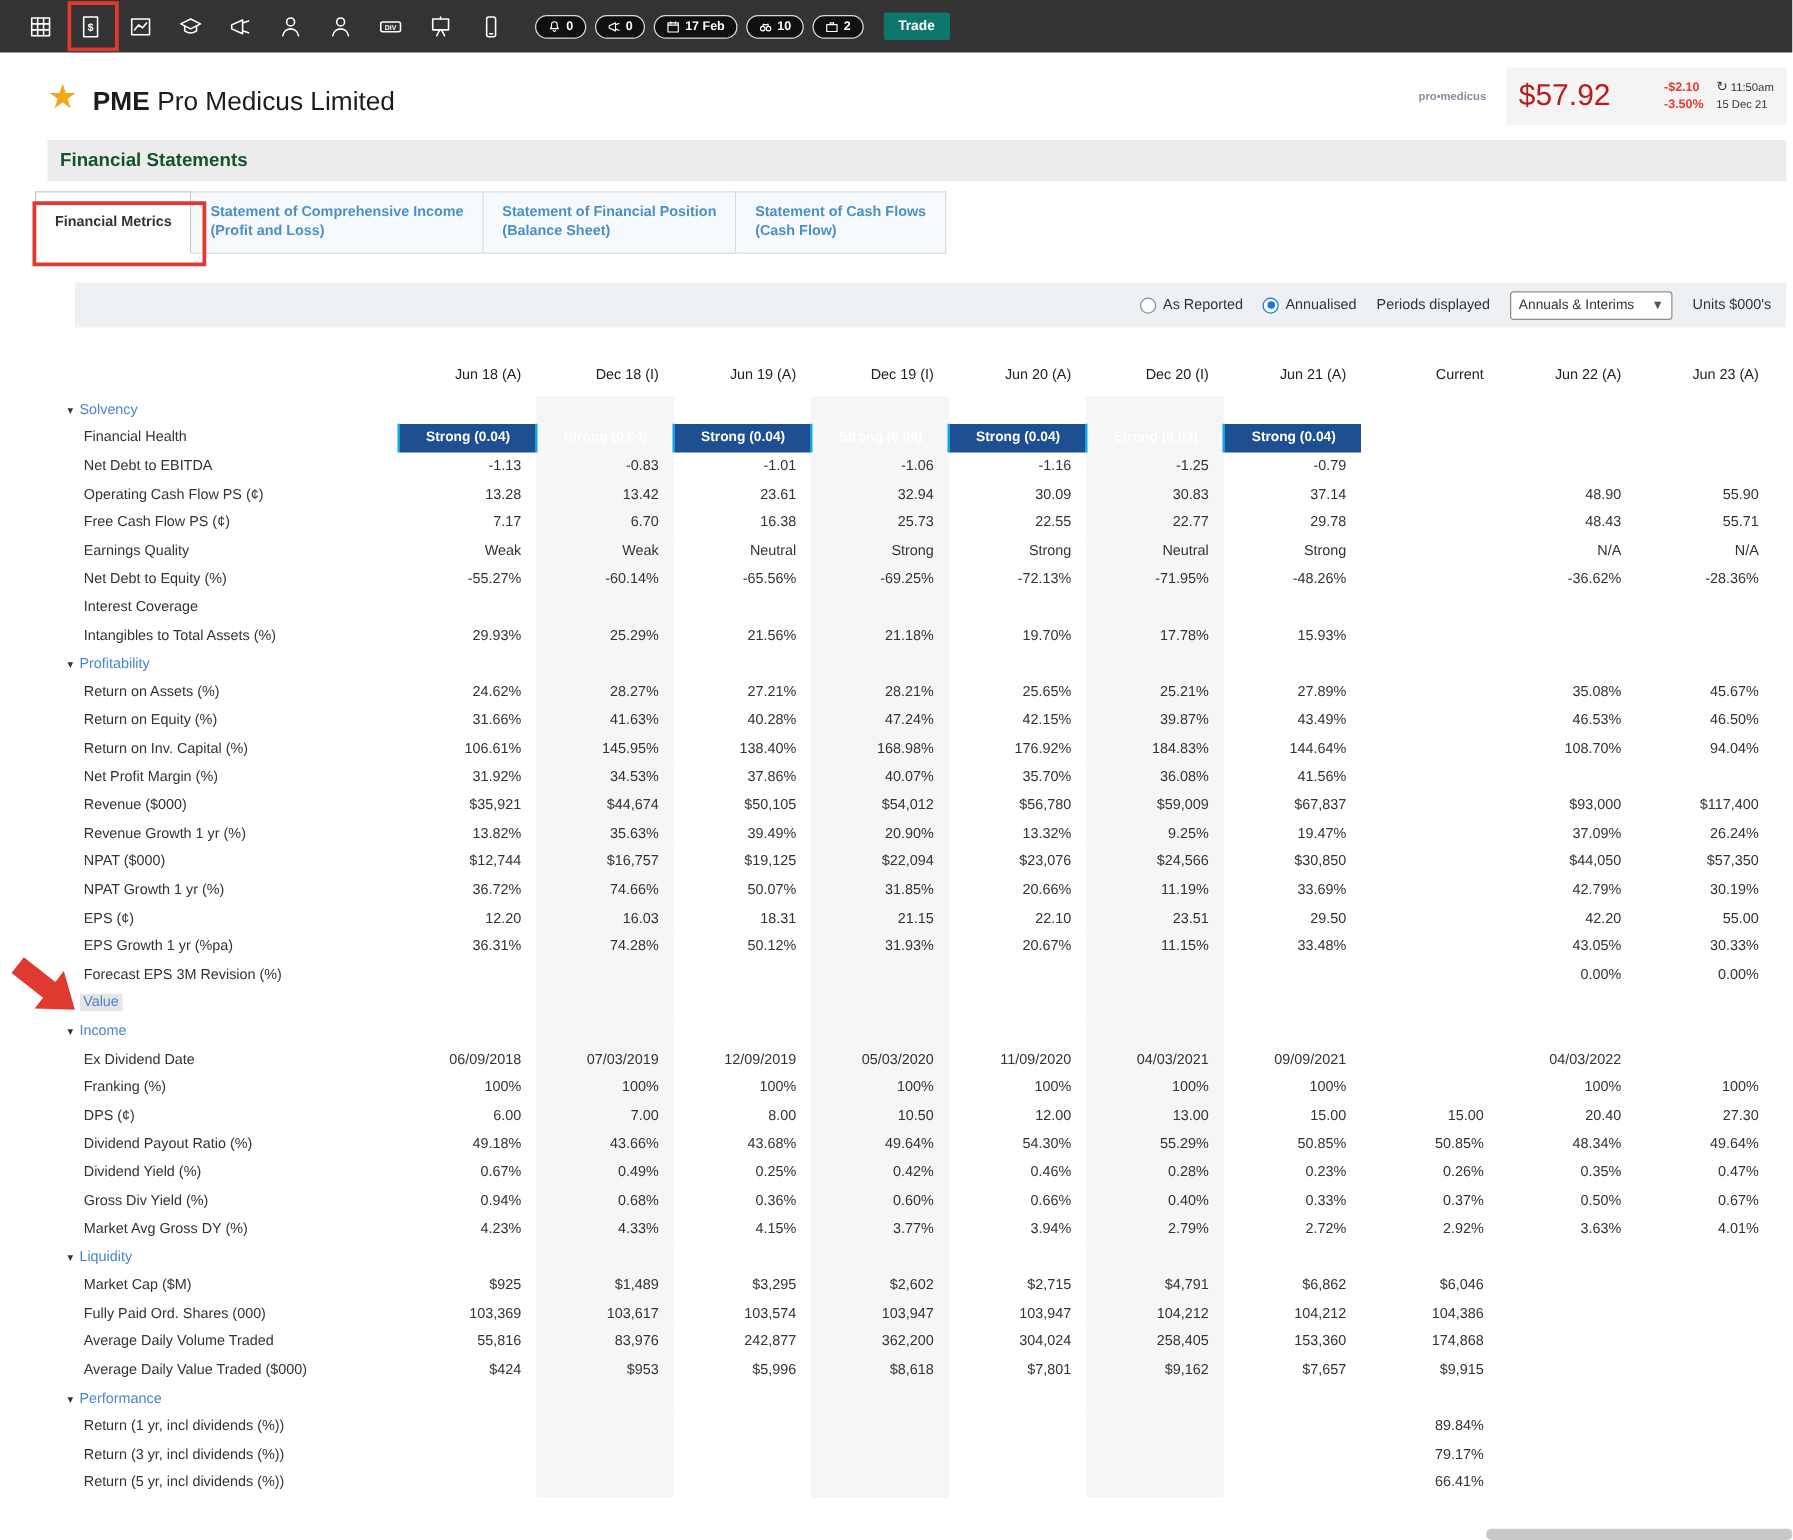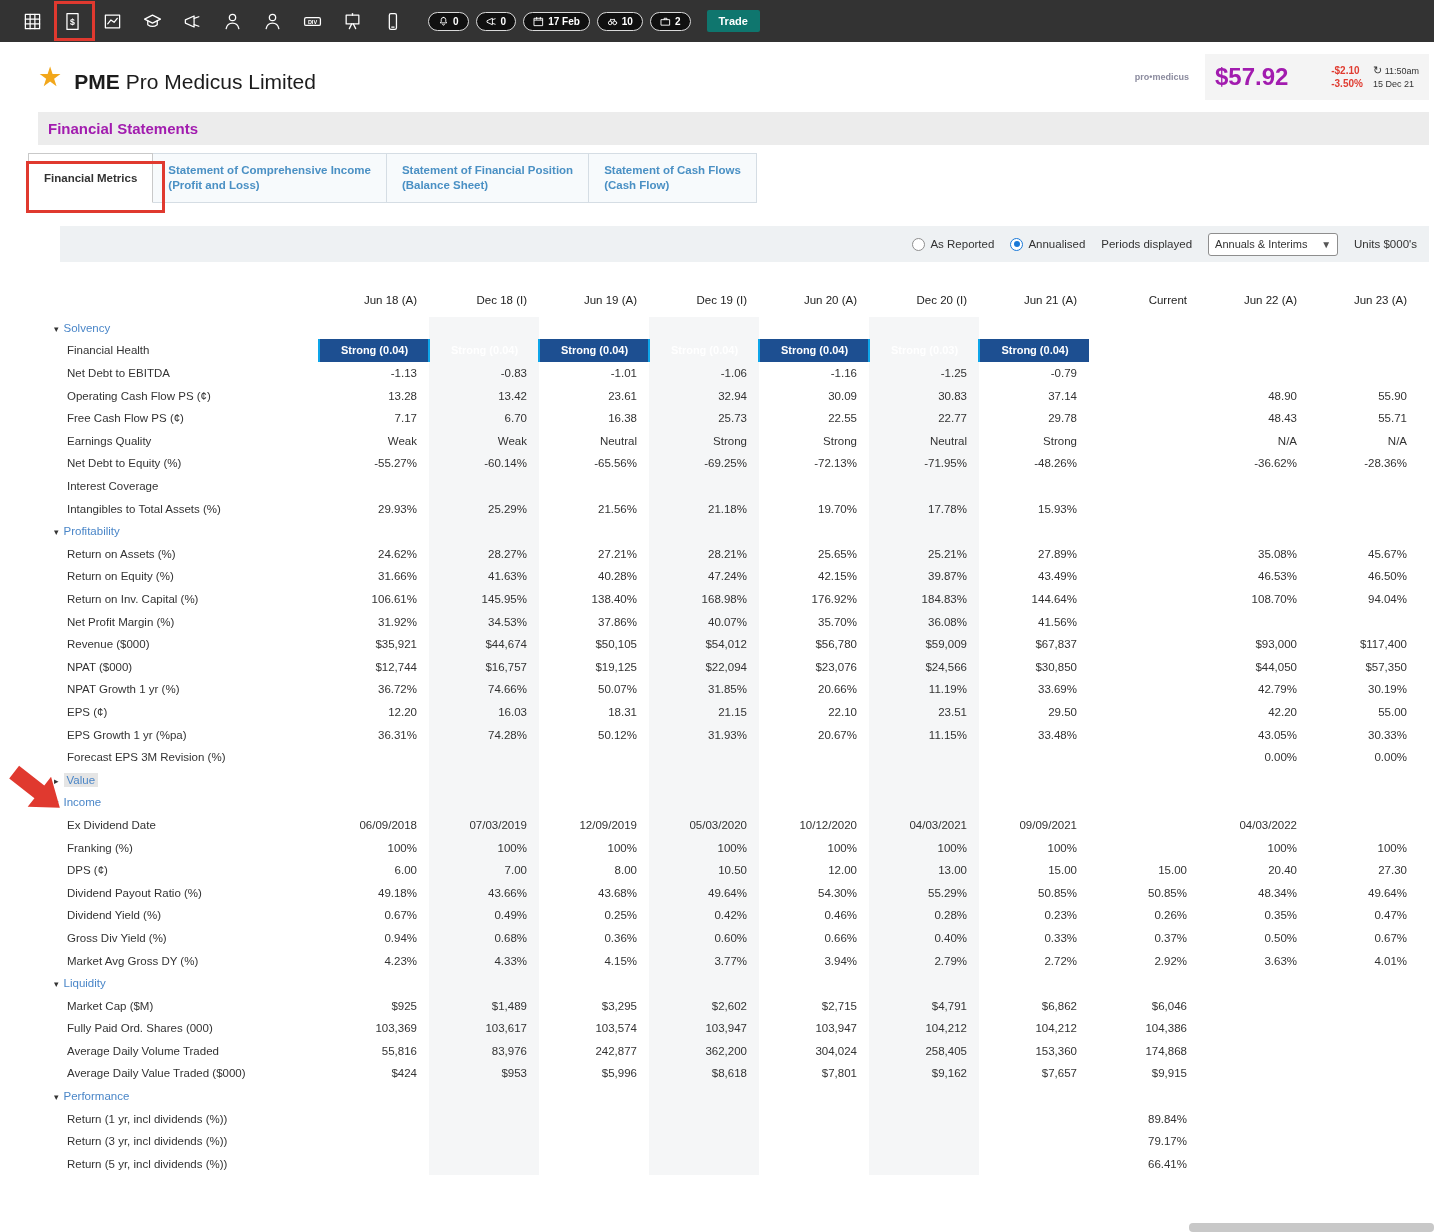--- a/index.html
+++ b/index.html
@@ -15,27 +15,27 @@
   .trade-btn{margin-left:16px;background:#0f766e;color:#fff;font-size:11px;font-weight:bold;padding:5px 12px;border-radius:2px;cursor:pointer;}
 
   
   .header-row{display:flex;align-items:center;padding:0 5px 0 38px;height:70px;}
   .star{color:#f2a71b;font-size:27px;margin-right:12px;cursor:pointer;}
   .page-heading{font-size:21px;color:#1c1c1c;margin-top:10px;}
   .ticker{font-weight:bold;margin-right:6px;}
   .header-right{margin-left:auto;display:flex;align-items:center;gap:16px;}
   .brand{font-size:9px;color:#8b8b9e;font-weight:bold;}
   .price-box{width:224px;height:46px;background:#f4f4f4;display:flex;align-items:center;padding:0 10px;gap:10px;}
-  .price{font-size:24px;font-weight:bold;color:#a21caf;}
+  .price{font-size:24px;font-weight:normal;color:#b91c1c;}
   .chg{font-size:10px;color:#e03c31;line-height:13px;margin-left:auto;font-weight:bold;}
   .meta{font-size:9px;color:#333;line-height:13px;}
   .refresh{font-size:11px;cursor:pointer;}
 
   
-  .title-bar{margin:0 5px 0 38px;background:#ececec;font-weight:bold;font-size:15px;color:#a21caf;padding:8px 10px;}
+  .title-bar{margin:0 5px 0 38px;background:#ececec;font-weight:bold;font-size:15px;color:#14532d;padding:8px 10px;}
   .tabs{display:flex;margin:8px 0 0 28px;height:50px;}
   .tab{border:1px solid #d5dde4;background:#f7fafc;color:#4a90c4;font-size:11.5px;font-weight:bold;padding:8px 15px;display:flex;flex-direction:column;justify-content:center;line-height:15px;cursor:pointer;}
   .tab + .tab{border-left:none;}
   .tab.active{background:#fff;border-color:#c9c9c9;border-bottom:1px solid #fff;color:#333;}
   .controls{margin:23px 5px 0 60px;background:#eef1f3;height:36px;display:flex;align-items:center;justify-content:flex-end;gap:16px;padding:0 12px;font-size:11.5px;color:#333;}
   .radio-label{display:flex;align-items:center;gap:5px;cursor:pointer;}
   .radio{width:13px;height:13px;border:1px solid #8e8e8e;border-radius:50%;background:#fff;position:relative;}
   .radio.sel{border-color:#1a79d8;}
   .radio.sel::after{content:"";position:absolute;inset:2.5px;border-radius:50%;background:#1a79d8;}
   .select{width:130px;height:23px;background:#fff;border:1px solid #8e8e8e;border-radius:3px;display:flex;align-items:center;justify-content:space-between;padding:0 6px;font-size:11px;cursor:pointer;}
@@ -456,20 +456,33 @@
         <td class="val">$50,105</td>
         <td class="val">$54,012</td>
         <td class="val">$56,780</td>
         <td class="val">$59,009</td>
         <td class="val">$67,837</td>
         <td class="val"></td>
         <td class="val">$93,000</td>
         <td class="val">$117,400</td>
       </tr>
       <tr>
+        <td class="label">Revenue Growth 1 yr (%)</td>
+        <td class="val">13.82%</td>
+        <td class="val">35.63%</td>
+        <td class="val">39.49%</td>
+        <td class="val">20.90%</td>
+        <td class="val">13.32%</td>
+        <td class="val">9.25%</td>
+        <td class="val">19.47%</td>
+        <td class="val"></td>
+        <td class="val">37.09%</td>
+        <td class="val">26.24%</td>
+      </tr>
+      <tr>
         <td class="label">NPAT ($000)</td>
         <td class="val">$12,744</td>
         <td class="val">$16,757</td>
         <td class="val">$19,125</td>
         <td class="val">$22,094</td>
         <td class="val">$23,076</td>
         <td class="val">$24,566</td>
         <td class="val">$30,850</td>
         <td class="val"></td>
         <td class="val">$44,050</td>
@@ -552,21 +565,21 @@
         <td></td>
         <td></td>
         <td></td>
       </tr>
       <tr>
         <td class="label">Ex Dividend Date</td>
         <td class="val">06/09/2018</td>
         <td class="val">07/03/2019</td>
         <td class="val">12/09/2019</td>
         <td class="val">05/03/2020</td>
-        <td class="val">10/12/2020</td>
+        <td class="val">11/09/2020</td>
         <td class="val">04/03/2021</td>
         <td class="val">09/09/2021</td>
         <td class="val"></td>
         <td class="val">04/03/2022</td>
         <td class="val"></td>
       </tr>
       <tr>
         <td class="label">Franking (%)</td>
         <td class="val">100%</td>
         <td class="val">100%</td>

